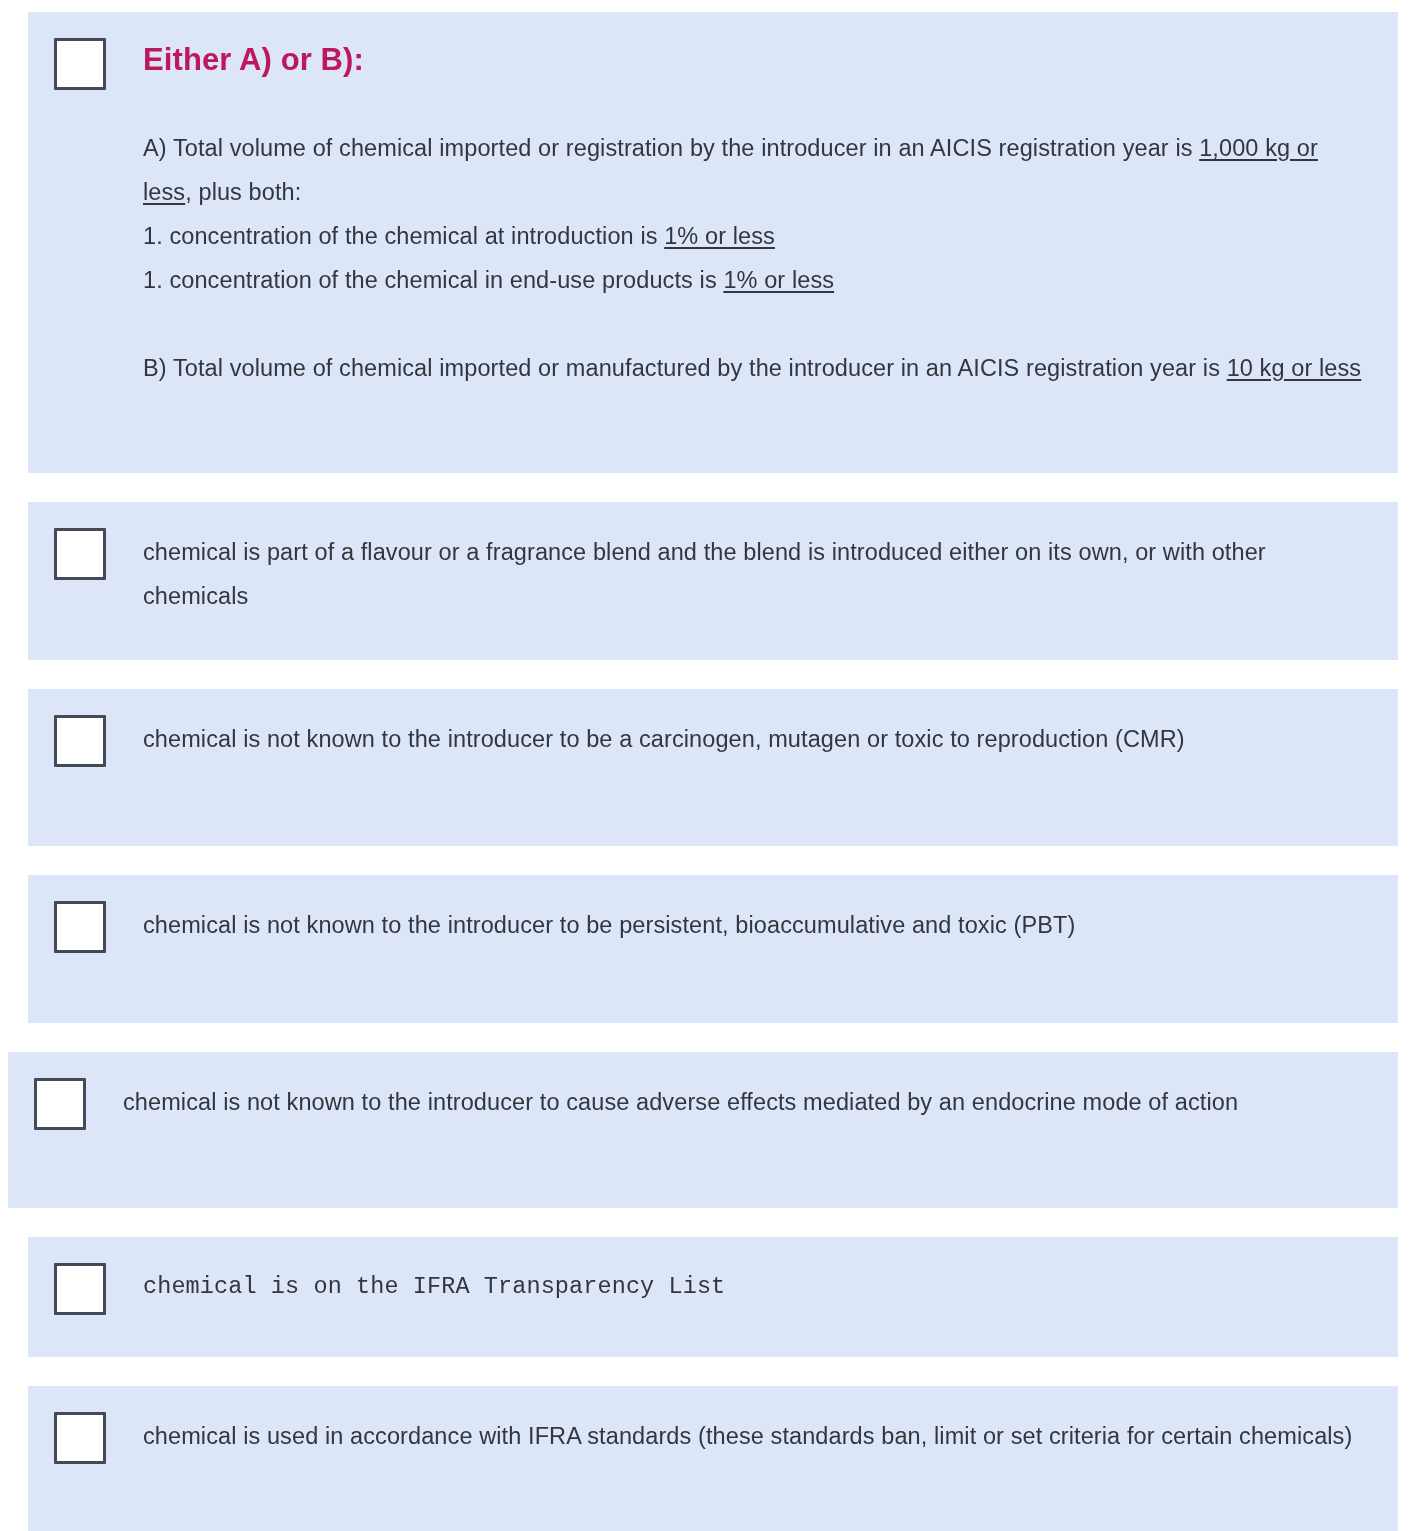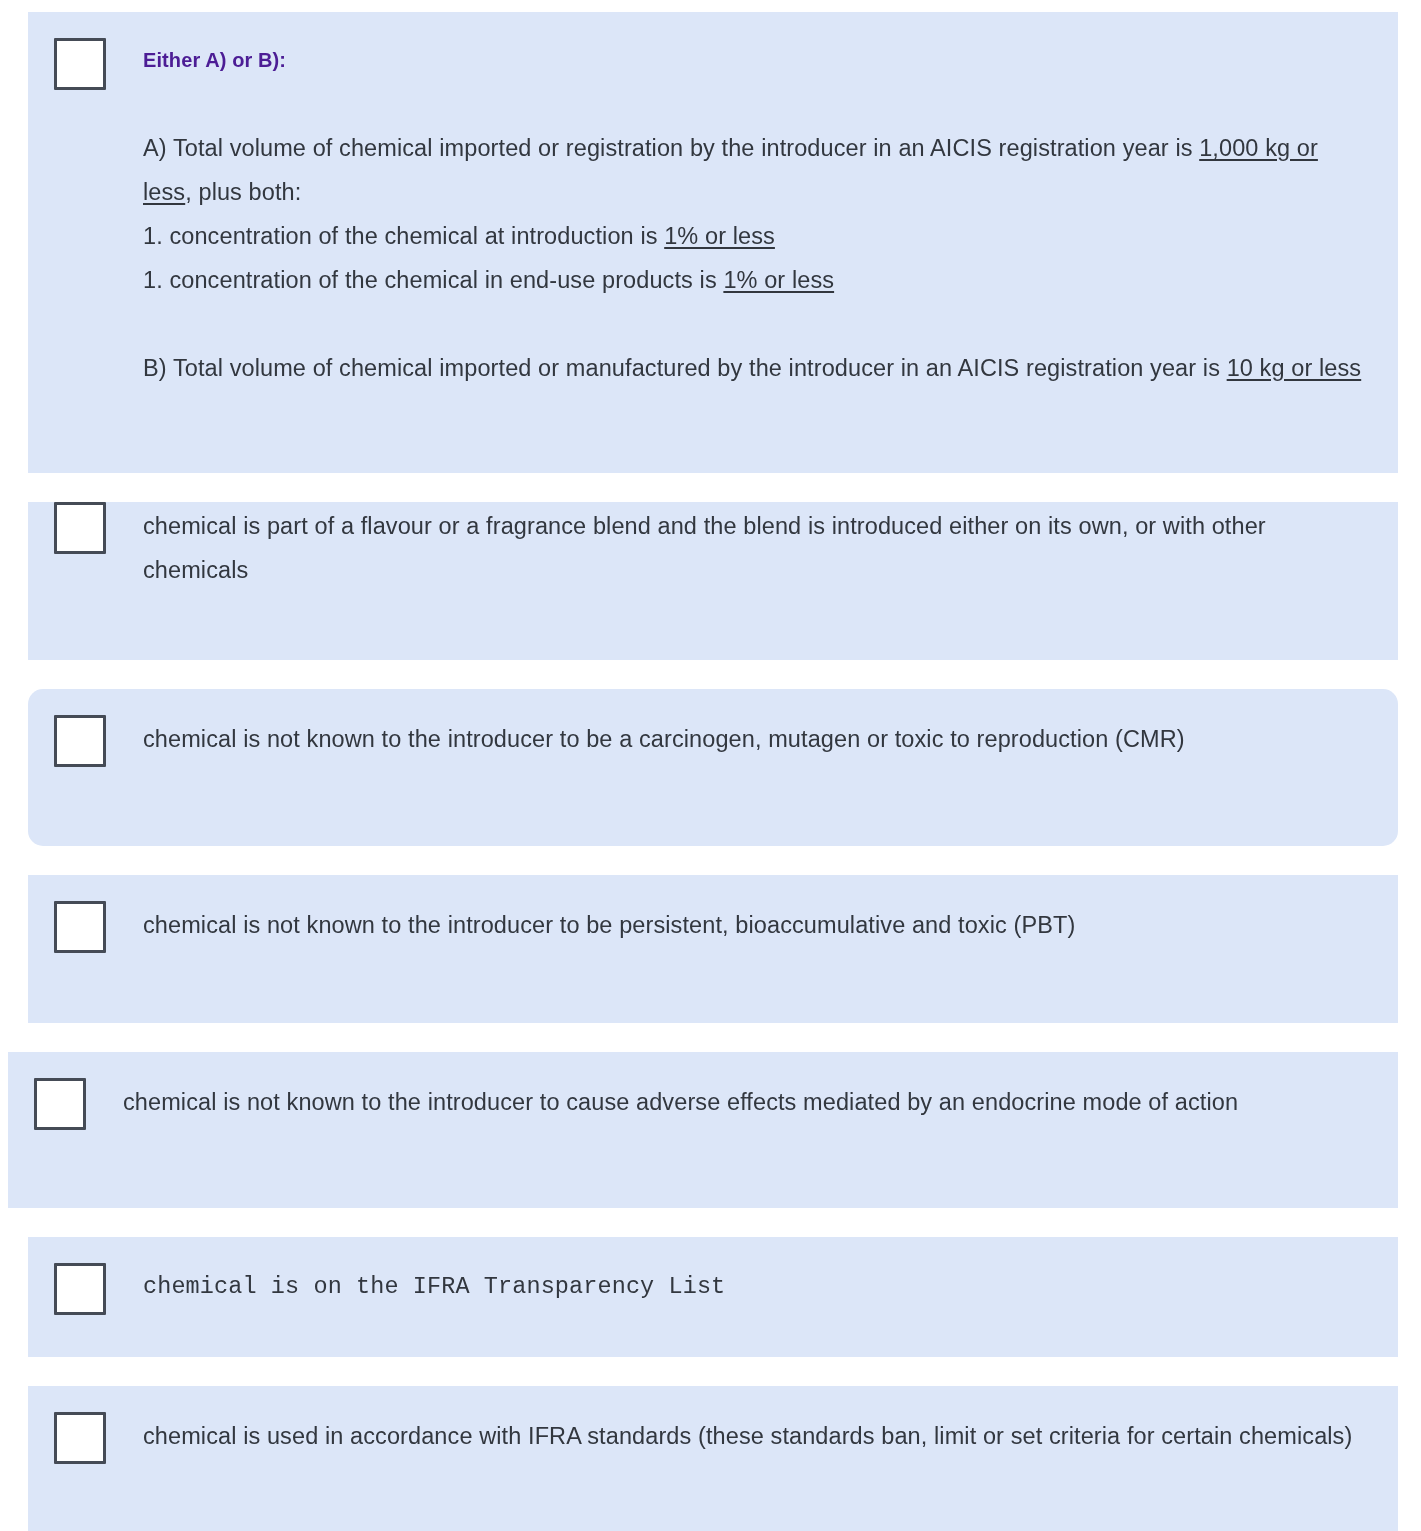--- a/index.html
+++ b/index.html
@@ -60,44 +60,44 @@
     padding-left: 36px;
     padding-right: 30px;
     color: #32373f;
     font-size: 23.5px;
     line-height: 44px;
     letter-spacing: 0.1px;
   }
 
   .card-title {
     font-weight: bold;
-    font-size: 20px;
+    font-size: 31px;
     line-height: 44px;
-    color: #4c1d95;
+    color: #be185d;
   }
 
   .para {
     margin: 0;
   }
 
   .para-spacer {
     height: 44px;
   }
 
   .u {
     text-decoration: underline;
     text-underline-offset: 3px;
   }
 
   
   .card-1 { min-height: 461px; padding-top: 26px; }
   .card-1 .card-body { padding-top: 0px; }
 
-  .card-2 { min-height: 158px; }
-  .card-3 { min-height: 157px; padding-top: 26px; border-radius: 15px; }
+  .card-2 { min-height: 158px; padding-top: 26px; }
+  .card-3 { min-height: 157px; padding-top: 26px; }
   .card-4 { min-height: 148px; padding-top: 26px; justify-content: flex-end; }
   .card-5 { min-height: 156px; padding-top: 26px; margin-left: 8px; }
   .card-6 { min-height: 120px; padding-top: 26px; font-family: Liberation Mono, monospace; }
   .card-7 { min-height: 149px; padding-top: 26px; }
 
   .card-2 .card-body,
   .card-3 .card-body,
   .card-4 .card-body,
   .card-5 .card-body,
   .card-6 .card-body,

